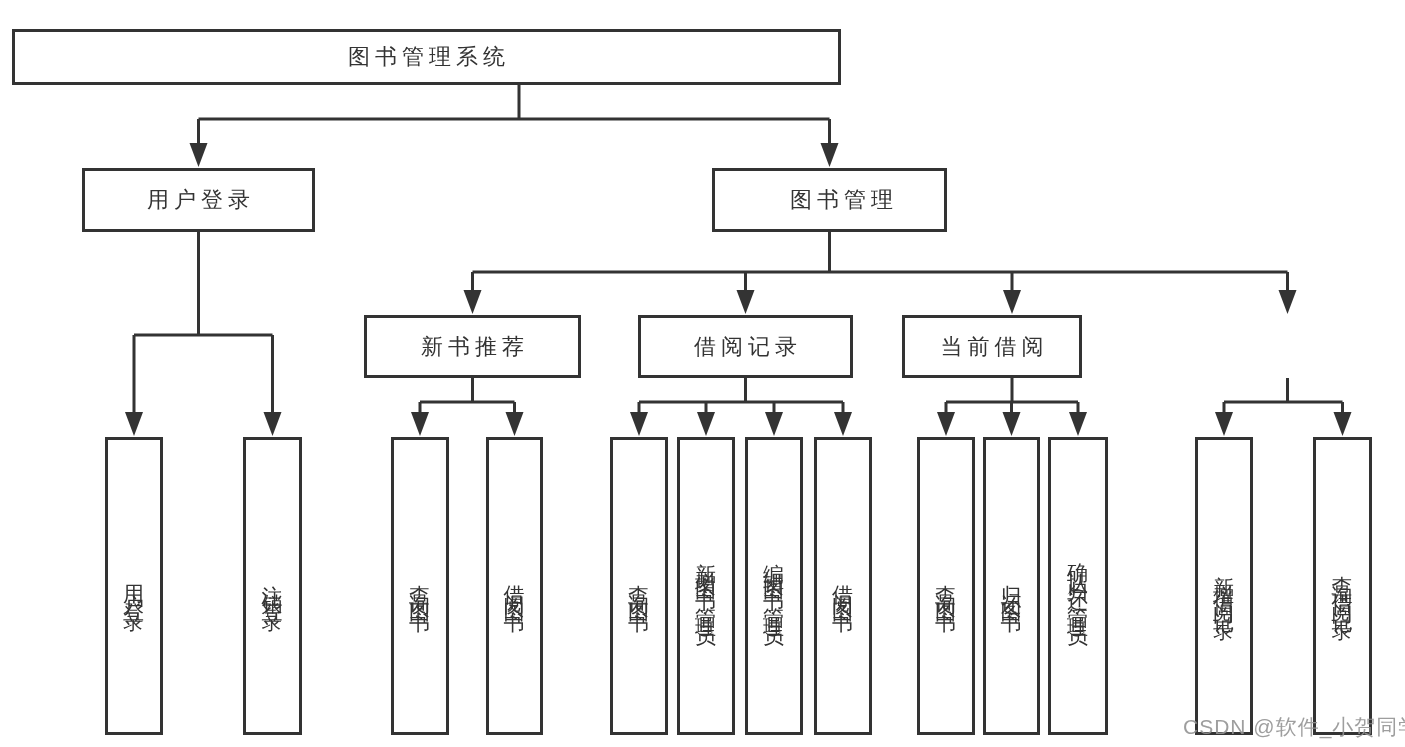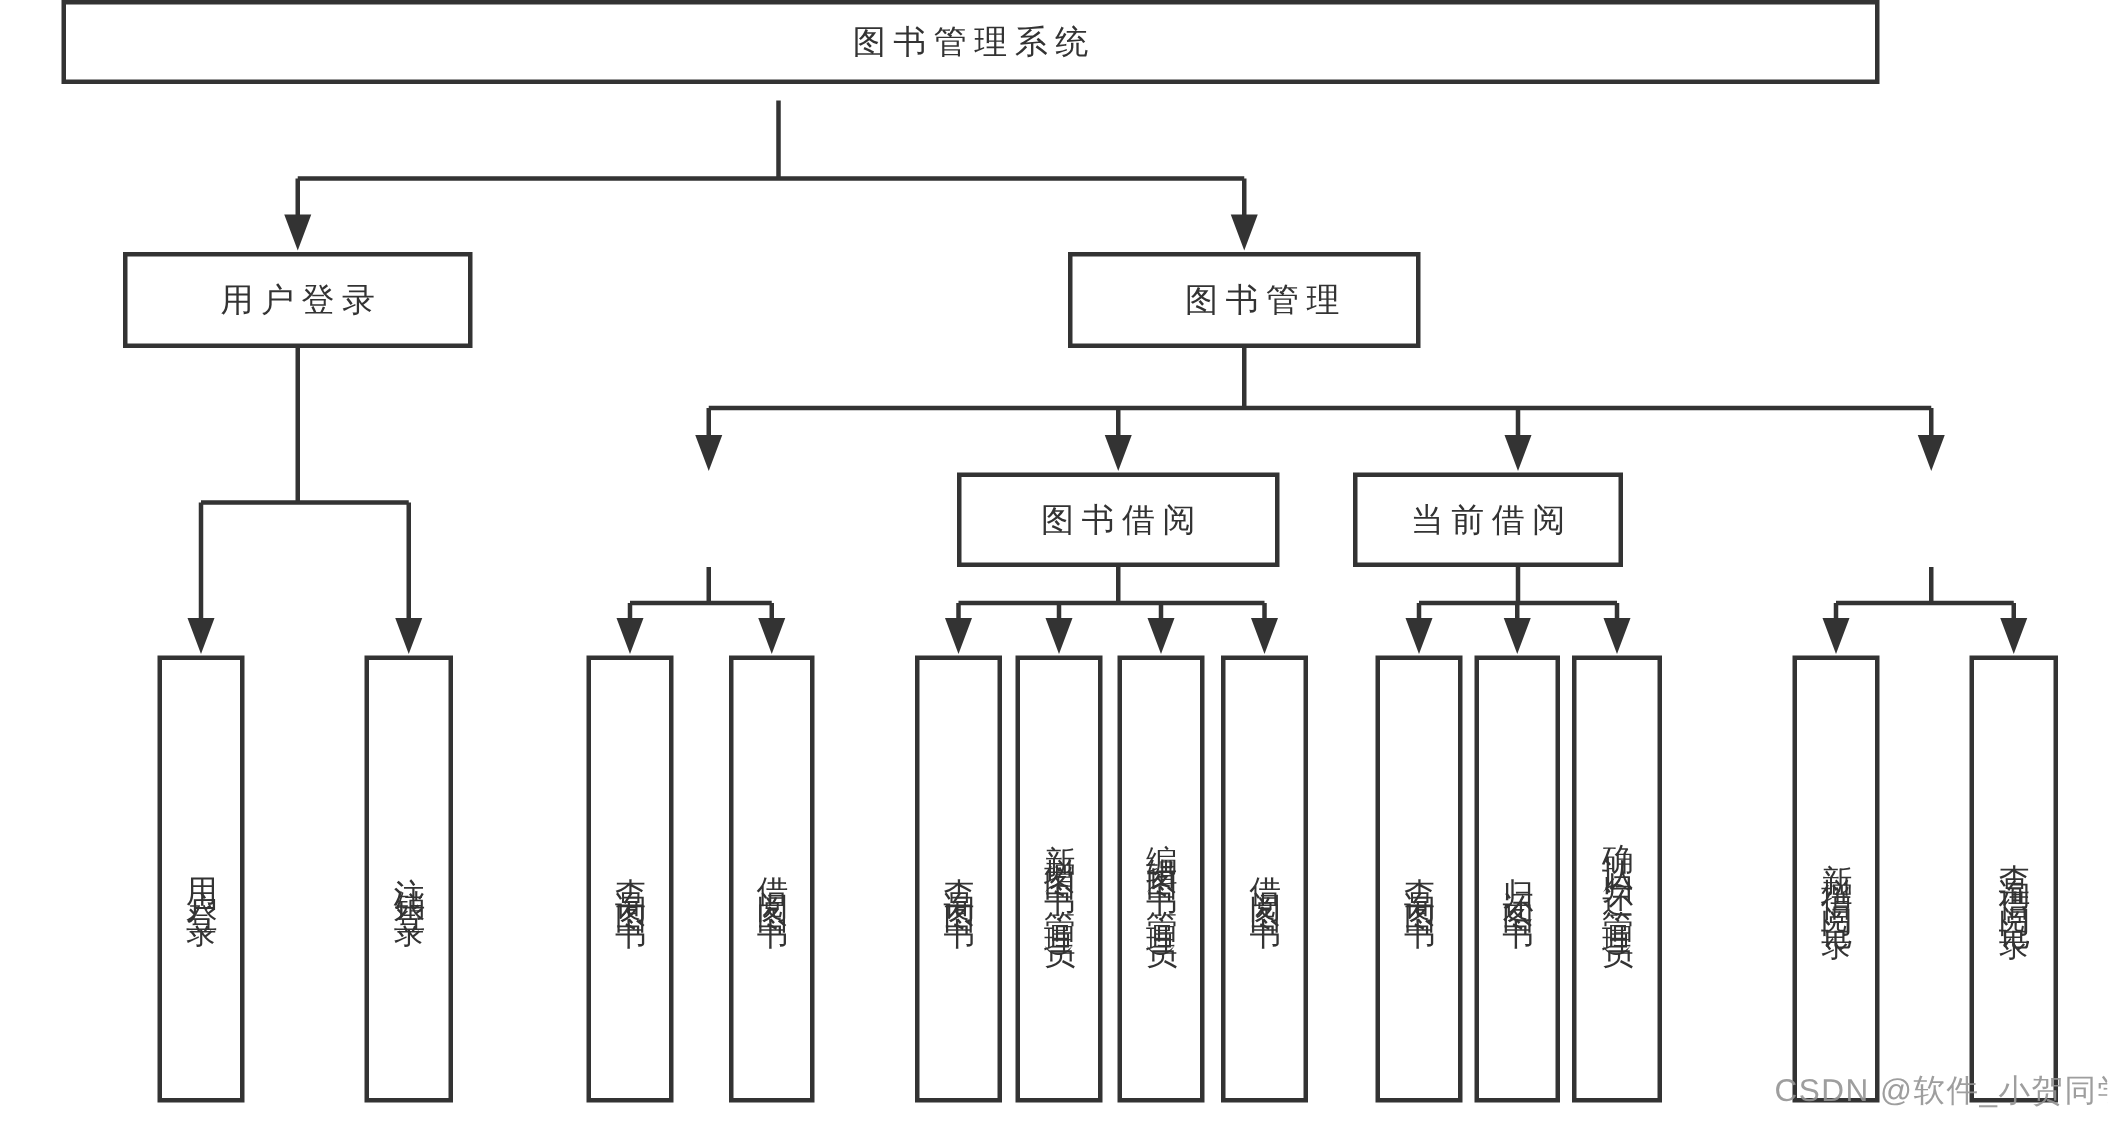--- a/index.html
+++ b/index.html
@@ -74,33 +74,36 @@
     <path class="line" d="M1012 378 V402 M946 402 H1078 M946 402 V414 M1011.5 402 V414 M1078 402 V414"></path>
     <polygon class="arrow" points="937,412 955,412 946,436"></polygon>
     <polygon class="arrow" points="1002.5,412 1020.5,412 1011.5,436"></polygon>
     <polygon class="arrow" points="1069,412 1087,412 1078,436"></polygon>
 
     <path class="line" d="M1287.5 378 V402 M1224 402 H1342.5 M1224 402 V414 M1342.5 402 V414"></path>
     <polygon class="arrow" points="1215,412 1233,412 1224,436"></polygon>
     <polygon class="arrow" points="1333.5,412 1351.5,412 1342.5,436"></polygon>
   </svg>
 
-  <div class="node" style="left:12px;top:0;width:1212px;height:56px;margin-left:29px;">
+  <div class="node" style="left:12px;top:29px;width:829px;height:56px;">
     <span class="h-label">图书管理系统</span>
   </div>
 
   <div class="node" style="left:82px;top:168px;width:233px;height:64px;">
     <span class="h-label">用户登录</span>
   </div>
   <div class="node" style="left:712px;top:168px;width:235px;height:64px;padding-left:24px;">
     <span class="h-label">图书管理</span>
   </div>
 
+  <div class="node" style="left:364px;top:315px;width:217px;height:63px;">
+    <span class="h-label">新书推荐</span>
+  </div>
   <div class="node" style="left:638px;top:315px;width:215px;height:63px;">
-    <span class="h-label">图书借阅</span>
+    <span class="h-label">借阅记录</span>
   </div>
   <div class="node" style="left:902px;top:315px;width:180px;height:63px;">
     <span class="h-label">当前借阅</span>
   </div>
 
   <div class="node" style="left:105px;top:437px;width:58px;height:298px;">
     <span class="v-label">用户登录</span>
   </div>
   <div class="node" style="left:243px;top:437px;width:59px;height:298px;">
     <span class="v-label">注销登录</span>

